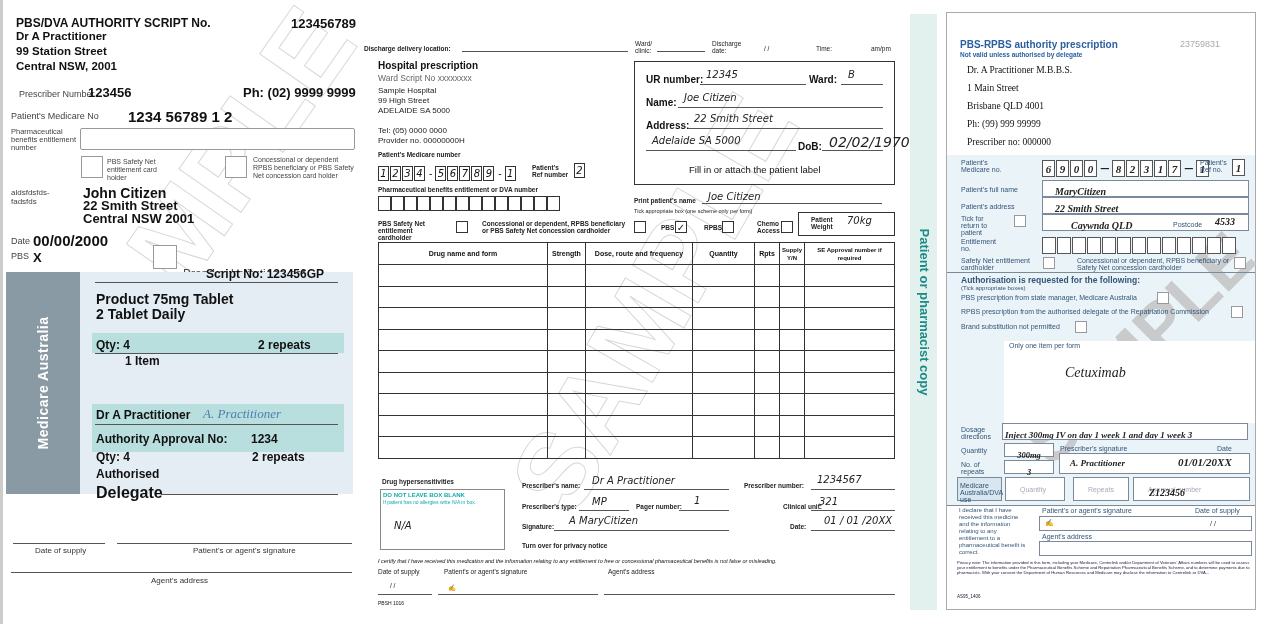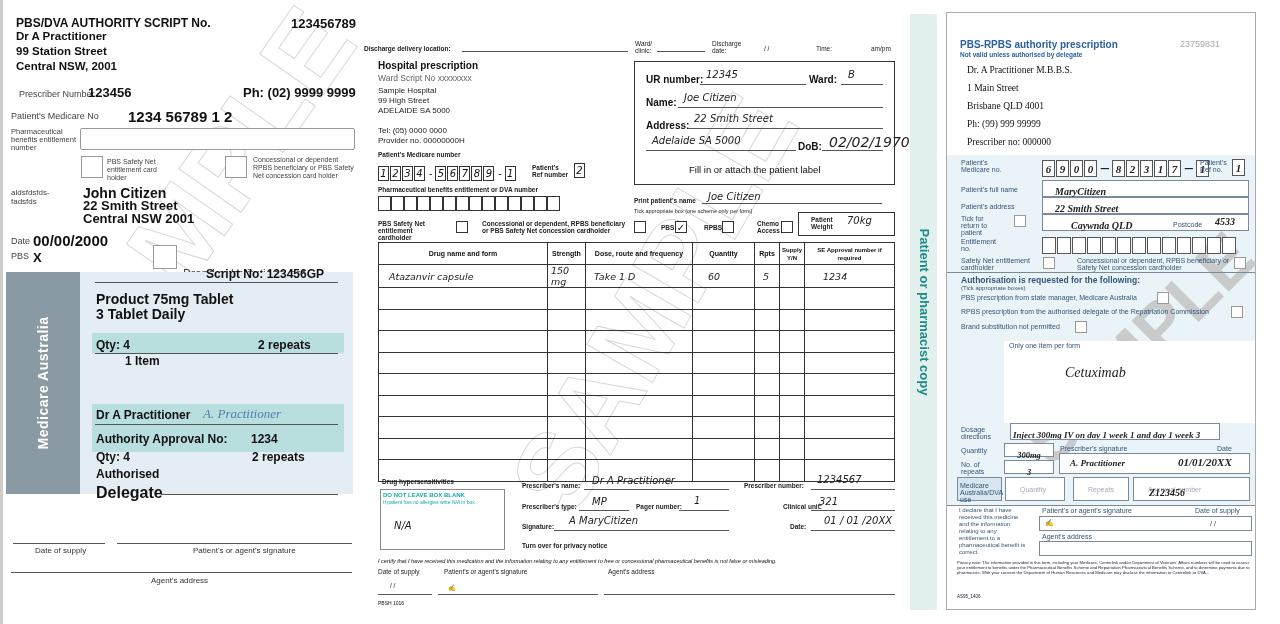--- a/index.html
+++ b/index.html
@@ -76,21 +76,21 @@
   <div class="abs" style="left:180px;top:267px;font-size:12px;color:#444">Brand substitutions not permitted</div>
 
   <div class="p1-blue"></div>
   <div class="p1-side">
       <span>Medicare Australia</span>
     </div>
 
   <div class="abs b" style="left:203px;top:267px;font-size:12px">Script No: 123456GP</div>
   <div class="uline" style="left:92px;top:282px;width:243px"></div>
   <div class="abs b" style="left:93px;top:292px;font-size:14px;line-height:15px">Product 75mg Tablet</div>
-  <div class="abs b" style="left:93px;top:307px;font-size:14px;line-height:15px">3 Tablet Daily</div>
+  <div class="abs b" style="left:93px;top:307px;font-size:14px;line-height:15px">2 Tablet Daily</div>
 
   <div class="teal-band" style="left:89px;top:333px;width:252px;height:20px"></div>
   <div class="abs b" style="left:93px;top:338px;font-size:12px">Qty: 4</div>
   <div class="abs b" style="left:255px;top:338px;font-size:12px">2 repeats</div>
   <div class="uline" style="left:92px;top:353px;width:243px"></div>
   <div class="abs b" style="left:122px;top:354px;font-size:12px">1 Item</div>
 
   <div class="teal-band" style="left:89px;top:404px;width:252px;height:48px"></div>
   <div class="abs b" style="left:93px;top:408px;font-size:12px">Dr A Practitioner</div>
   <div class="abs" style="left:200px;top:406px;font-size:13px;font-family:'Liberation Serif',serif;font-style:italic;color:#4a7fb0">A. Practitioner</div>
@@ -208,29 +208,20 @@
         <tr>
       <th>Drug name and form</th>
       <th>Strength</th>
       <th>Dose, route and frequency</th>
       <th>Quantity</th>
       <th>Rpts</th>
       <th style="font-size:6px;padding:0">Supply Y/N</th>
       <th style="font-size:6px">SE Approval number if required</th>
     </tr>
     <tr>
-      <td class="hand" style="font-size:9.5px;padding-left:10px">Atazanvir capsule</td>
-      <td class="hand" style="font-size:9.5px">150 mg</td>
-      <td class="hand" style="font-size:9.5px;padding-left:8px">Take 1 D</td>
-      <td class="hand" style="font-size:9.5px;padding-left:15px">60</td>
-      <td class="hand" style="font-size:9.5px;padding-left:8px">5</td>
-      <td></td>
-      <td class="hand" style="font-size:9.5px;padding-left:18px">1234</td>
-    </tr>
-    <tr>
           <td></td>
           <td></td>
           <td></td>
           <td></td>
           <td></td>
           <td></td>
           <td></td>
         </tr>
     <tr>
           <td></td>
@@ -414,21 +405,21 @@
   <div class="abs lb" style="left:14px;top:295px">RPBS prescription from the authorised delegate of the Repatriation Commission</div>
   <div class="chk" style="left:284px;top:293px;width:12px;height:12px"></div>
   <div class="abs lb" style="left:14px;top:310px">Brand substitution not permitted</div>
   <div class="chk" style="left:128px;top:308px;width:12px;height:12px"></div>
 
   <div class="abs" style="left:57px;top:328px;width:251px;height:82px;background:#fff"></div>
   <div class="abs lb" style="left:62px;top:329px">Only one item per form</div>
   <div class="abs serifhand" style="left:118px;top:352px;font-size:14px;font-weight:normal">Cetuximab</div>
 
   <div class="abs lb" style="left:14px;top:413px;width:40px;line-height:7px">Dosage directions</div>
-  <div class="p3box" style="left:63px;top:410px;width:210px;height:17px;overflow:hidden"><span class="serifhand" style="margin-left:2px;font-size:9px;white-space:nowrap">Inject 300mg IV on day 1 week 1 and day 1 week 3</span></div>
+  <div class="p3box" style="left:55px;top:410px;width:246px;height:17px;overflow:hidden"><span class="serifhand" style="margin-left:2px;font-size:9px;white-space:nowrap">Inject 300mg IV on day 1 week 1 and day 1 week 3</span></div>
 
   <div class="abs lb" style="left:14px;top:434px">Quantity</div>
   <div class="p3box" style="left:57px;top:430px;width:50px;height:14px;text-align:center"><span class="serifhand" style="font-size:8.5px">300mg</span></div>
   <div class="abs lb" style="left:113px;top:432px">Prescriber's signature</div>
   <div class="abs lb" style="left:270px;top:432px">Date</div>
   <div class="abs lb" style="left:14px;top:448px;width:40px;line-height:7px">No. of repeats</div>
   <div class="p3box" style="left:57px;top:447px;width:50px;height:14px;text-align:center"><span class="serifhand" style="font-size:8.5px">3</span></div>
   <div class="p3box" style="left:112px;top:440px;width:191px;height:21px">
     <span class="serifhand" style="position:absolute;left:10px;top:4px;font-size:9px">A. Practitioner</span>
     <span class="serifhand" style="position:absolute;left:118px;top:2px;font-size:11px">01/01/20XX</span>

